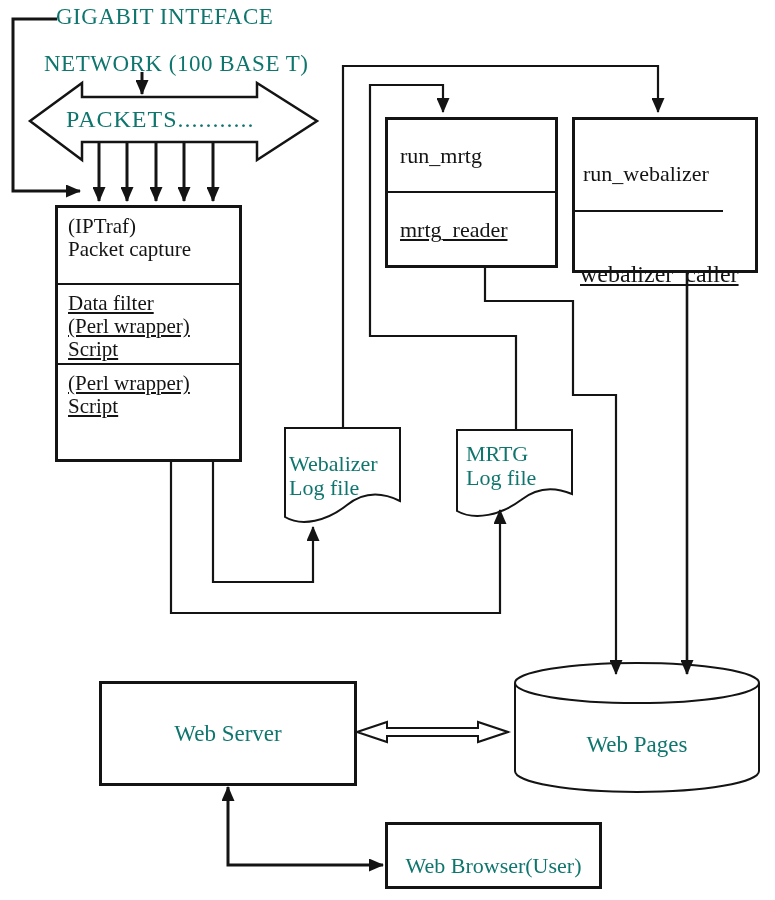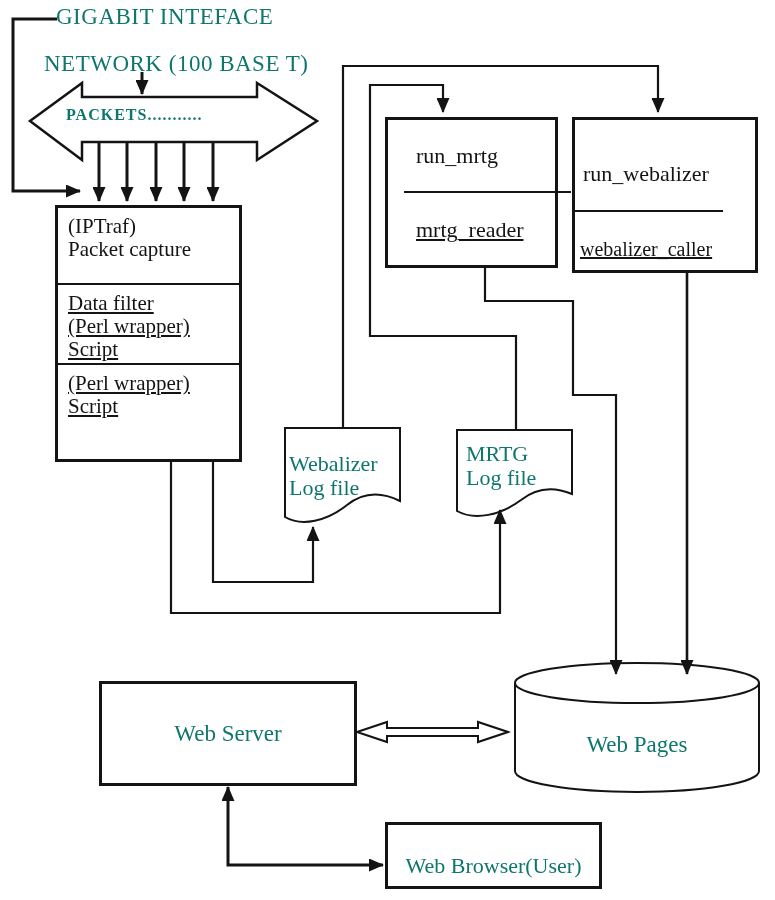--- a/index.html
+++ b/index.html
@@ -9,21 +9,21 @@
   }
   .layer-svg{position:absolute;left:0;top:0;z-index:5;pointer-events:none;}
   .box{position:absolute;border:3px solid #141414;background:#ffffff;box-sizing:border-box;z-index:1;}
   .txt{position:absolute;z-index:10;white-space:nowrap;color:#0f766e;}
   .cell{box-sizing:border-box;display:flex;flex-direction:column;justify-content:flex-start;
         padding:7px 4px 0 10px;font-size:21px;line-height:23px;}
   .cell.vcenter{justify-content:center;padding-top:0;}
   .cell + .cell{border-top:2.5px solid #141414;text-decoration:underline;}
   .stack{display:flex;flex-direction:column;position:absolute;z-index:10;}
   .toplabel{font-size:23px;letter-spacing:0.5px;}
-  .packets{font-size:16px;letter-spacing:1px;font-weight:bold;}
+  .packets{font-size:24px;letter-spacing:1px;font-weight:normal;}
   .doc-txt{font-size:22px;line-height:24px;}
   .center-txt{display:flex;align-items:center;justify-content:center;text-align:center;}
 </style>
 </head>
 <body>
 
 <div class="canvas">
 
   <div class="box" style="left:55px;top:205px;width:187px;height:257px;"></div>
   <div class="box" style="left:385px;top:117px;width:173px;height:151px;"></div>
@@ -86,34 +86,34 @@
       <div>Data filter</div>
       <div>(Perl wrapper)</div>
       <div>Script</div>
     </div>
     <div class="cell" style="flex:1;">
       <div>(Perl wrapper)</div>
       <div>Script</div>
     </div>
   </div>
 
-  <div class="stack" style="left:388px;top:120px;width:167px;height:145px;padding-left:16px;">
+  <div class="stack" style="left:388px;top:120px;width:167px;height:145px;">
     <div class="cell vcenter" style="height:71px;padding-left:12px;font-size:22px;">
       <div>run_mrtg</div>
     </div>
     <div class="cell vcenter" style="flex:1;padding-left:12px;font-size:22px;">
       <div>mrtg_reader</div>
     </div>
   </div>
 
   <div class="stack" style="left:575px;top:136px;width:148px;height:150px;">
     <div class="cell vcenter" style="height:74px;padding-left:8px;font-size:22px;">
       <div>run_webalizer</div>
     </div>
-    <div class="cell vcenter" style="flex:1;padding-left:5px;font-size:20px;">
+    <div class="cell vcenter" style="flex:1;padding-left:5px;font-size:24px;justify-content:flex-end;">
       <div>webalizer_caller</div>
     </div>
   </div>
 
   <div class="txt doc-txt" style="left:289px;top:452px;">
     <div>Webalizer</div>
     <div>Log file</div>
   </div>
   <div class="txt doc-txt" style="left:466px;top:442px;">
     <div>MRTG</div>

